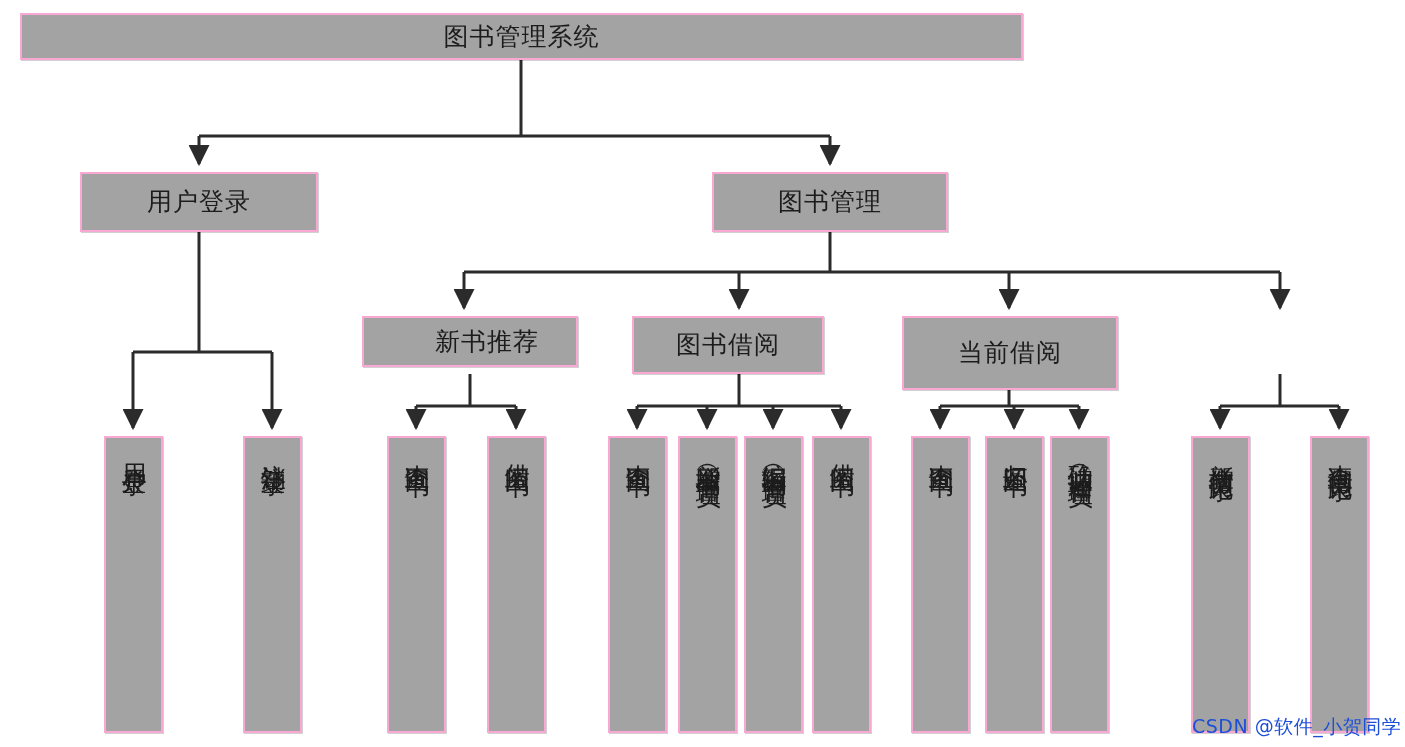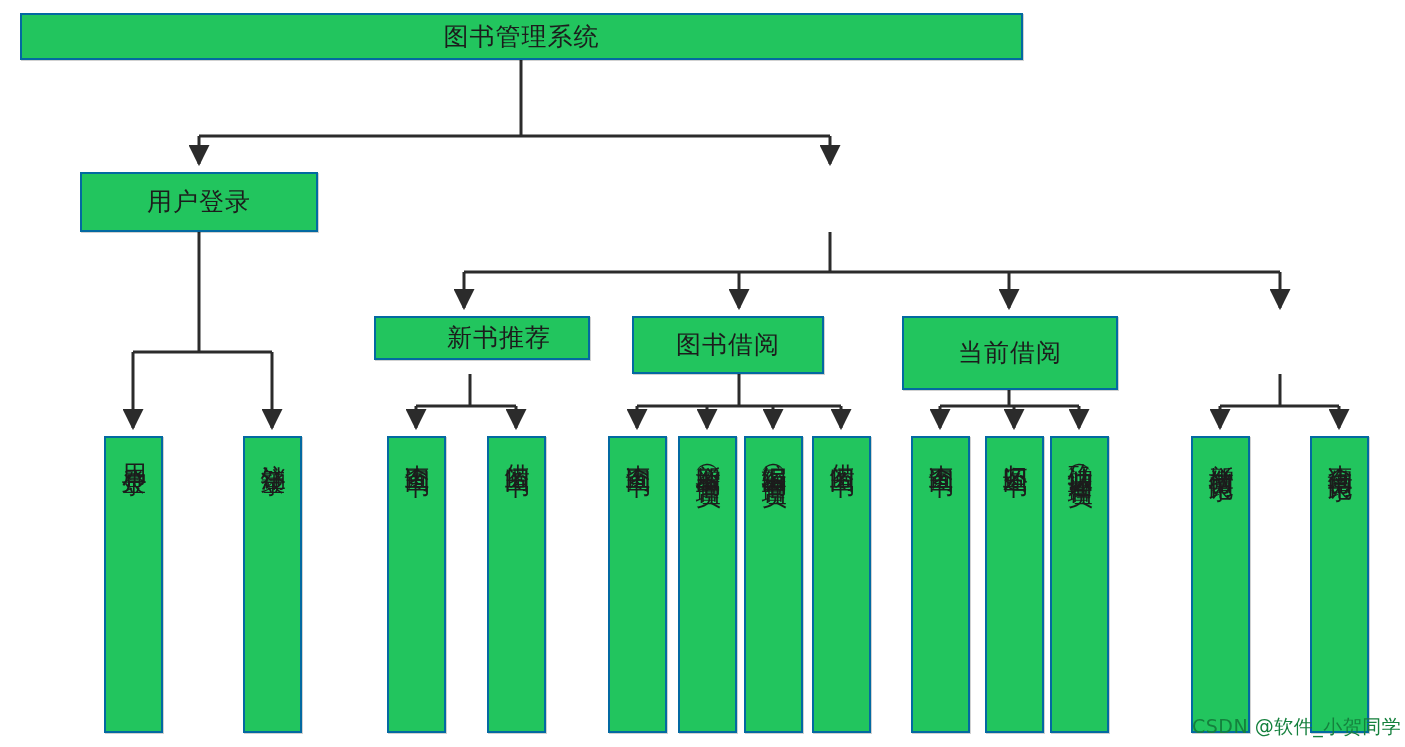--- a/index.html
+++ b/index.html
@@ -21,22 +21,22 @@
     position: absolute;
     left: 0;
     top: 0;
     width: 1405px;
     height: 747px;
     pointer-events: none;
   }
   .node {
     position: absolute;
     box-sizing: border-box;
-    border: 2px solid #0369a1;
-    background: #22c55e;
+    border: 2px solid #f9a8d4;
+    background: #a3a3a3;
     display: flex;
     align-items: center;
     justify-content: center;
     color: #1c1c1c;
     box-shadow: 1px 1px 0 rgba(0,0,0,0.18);
   }
   .node-label {
     display: block;
     text-align: center;
     line-height: 1.18;
@@ -54,21 +54,21 @@
   .v-node .node-label {
     writing-mode: vertical-rl;
     text-orientation: upright;
     font-size: 25px;
     line-height: 1.22;
     letter-spacing: 3px;
     white-space: nowrap;
   }
   .watermark {
     position: absolute;
-    color: #15803d;
+    color: #1d4ed8;
     font-size: 19px;
     white-space: nowrap;
     letter-spacing: 0.5px;
   }
 </style>
 </head>
 <body>
 
 <div id="canvas">
 
@@ -122,22 +122,25 @@
     </g>
   </svg>
 
   <div class="node h-node" style="left:20px; top:13px; width:1003px; height:47px;">
     <span class="node-label">图书管理系统</span>
   </div>
 
   <div class="node h-node" style="left:80px; top:172px; width:238px; height:60px;">
     <span class="node-label">用户登录</span>
   </div>
+  <div class="node h-node" style="left:712px; top:172px; width:236px; height:60px;">
+    <span class="node-label">图书管理</span>
+  </div>
 
-  <div class="node h-node" style="left:374px; top:316px; width:216px; height:44px;padding-left:34px;">
+  <div class="node h-node" style="left:362px; top:316px; width:216px; height:51px;padding-left:34px;">
     <span class="node-label">新书推荐</span>
   </div>
   <div class="node h-node" style="left:632px; top:316px; width:192px; height:58px;">
     <span class="node-label">图书借阅</span>
   </div>
   <div class="node h-node" style="left:902px; top:316px; width:216px; height:74px;">
     <span class="node-label">当前借阅</span>
   </div>
 
   <div class="node v-node" style="left:104px; top:436px; width:59px; height:297px;">

